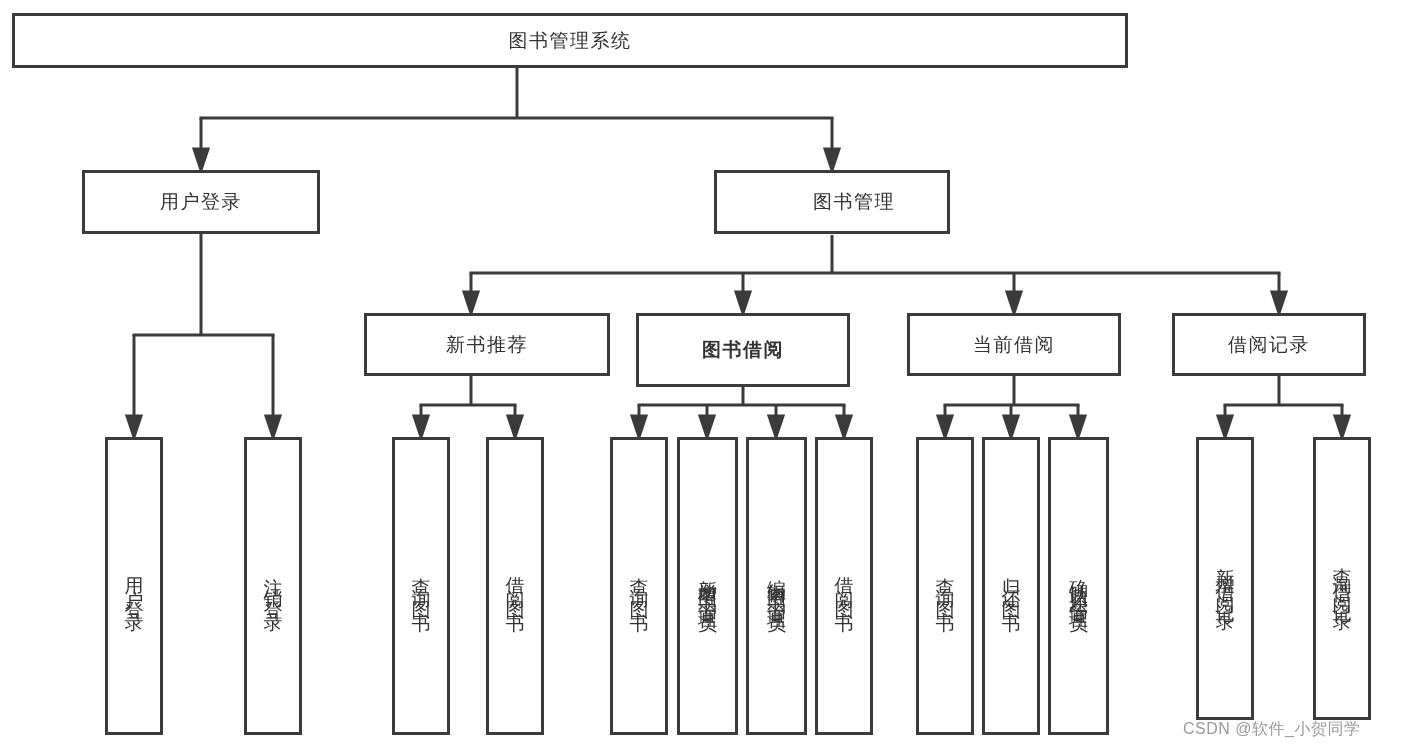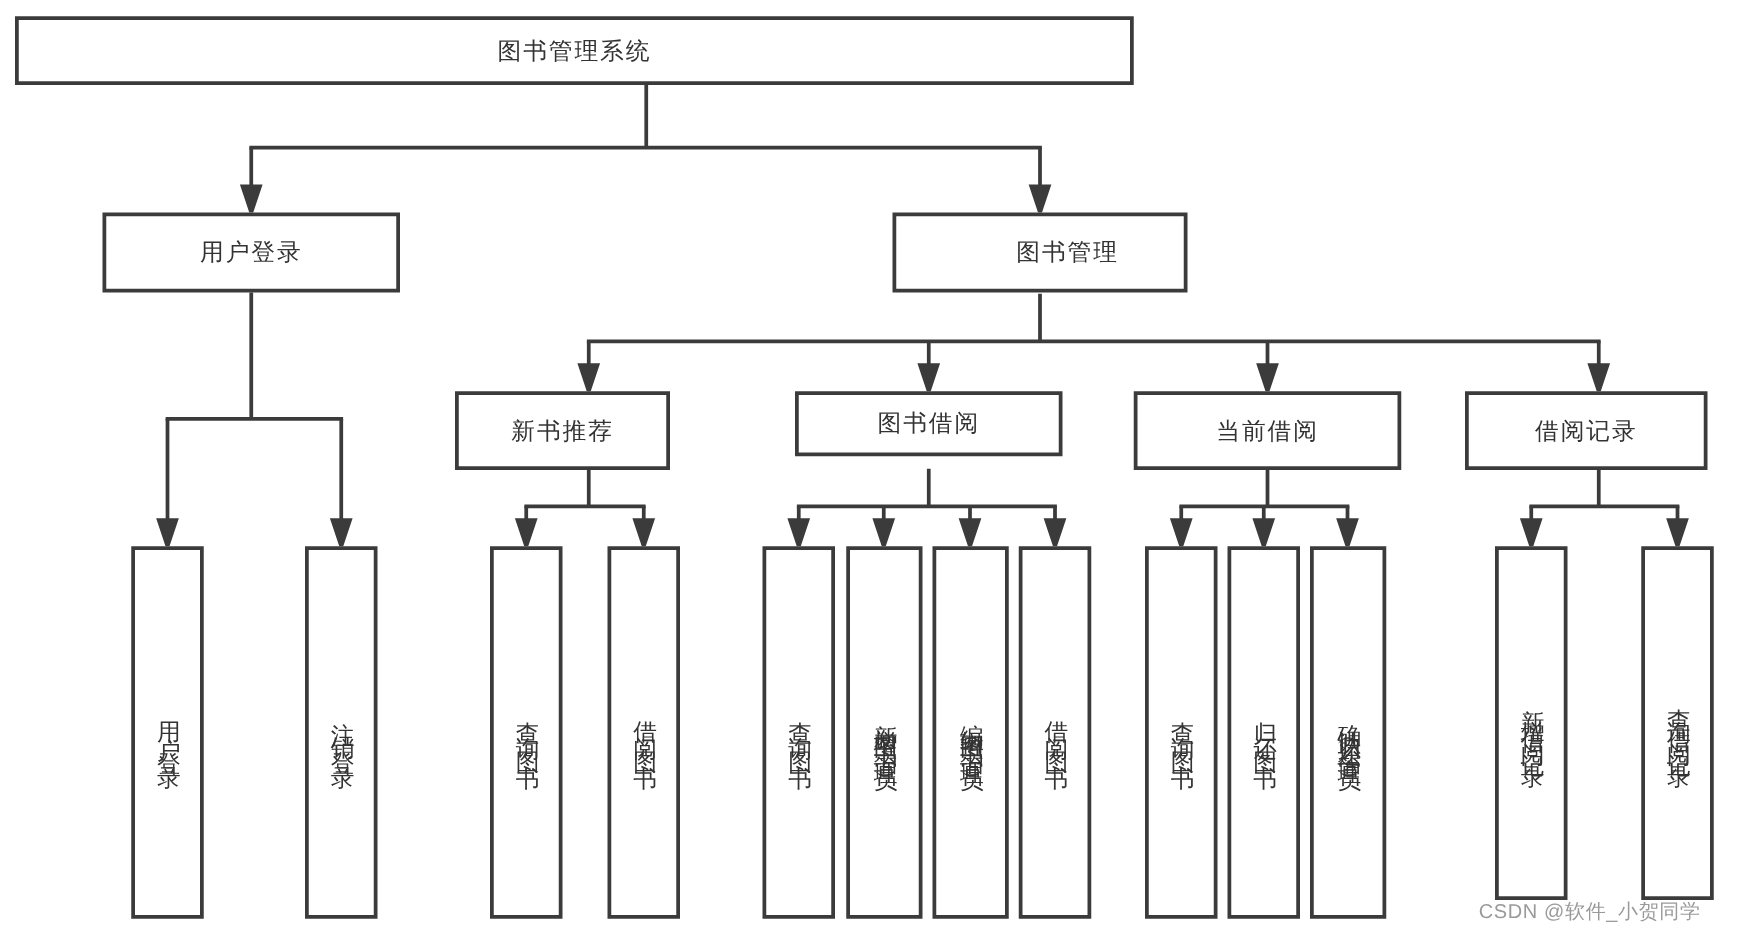--- a/index.html
+++ b/index.html
@@ -117,35 +117,35 @@
 
       <line x1="1279" y1="375" x2="1279" y2="405"></line>
       <line x1="1223.5" y1="405" x2="1343.5" y2="405"></line>
       <line x1="1225" y1="405" x2="1225" y2="421"></line>
         <polygon points="1218,416 1232,416 1225,437"></polygon>
       <line x1="1342" y1="405" x2="1342" y2="421"></line>
         <polygon points="1335,416 1349,416 1342,437"></polygon>
     </g>
   </svg>
 
-  <div class="node" style="left:12px; top:13px; width:895px; height:55px;">
+  <div class="node" style="left:12px; top:13px; width:1116px; height:55px;">
     <span class="h-label">图书管理系统</span>
   </div>
 
   <div class="node" style="left:82px; top:170px; width:238px; height:64px;">
     <span class="h-label">用户登录</span>
   </div>
   <div class="node" style="left:714px; top:170px; width:236px; height:64px;padding-left:44px;">
     <span class="h-label">图书管理</span>
   </div>
 
-  <div class="node" style="left:364px; top:313px; width:172px; height:63px;">
+  <div class="node" style="left:364px; top:313px; width:246px; height:63px;">
     <span class="h-label">新书推荐</span>
   </div>
-  <div class="node" style="left:636px; top:313px; width:214px; height:52px;">
+  <div class="node" style="left:636px; top:313px; width:214px; height:74px;font-weight:bold;">
     <span class="h-label">图书借阅</span>
   </div>
   <div class="node" style="left:907px; top:313px; width:214px; height:63px;">
     <span class="h-label">当前借阅</span>
   </div>
   <div class="node" style="left:1172px; top:313px; width:194px; height:63px;">
     <span class="h-label">借阅记录</span>
   </div>
 
   <div class="node" style="left:105px; top:437px; width:58px; height:298px;">

